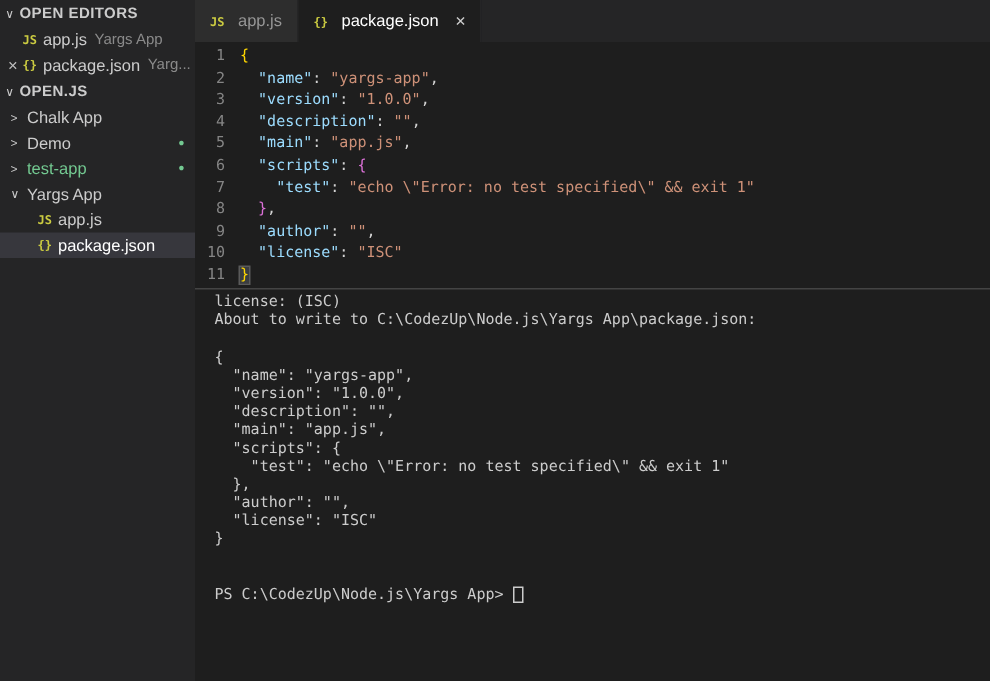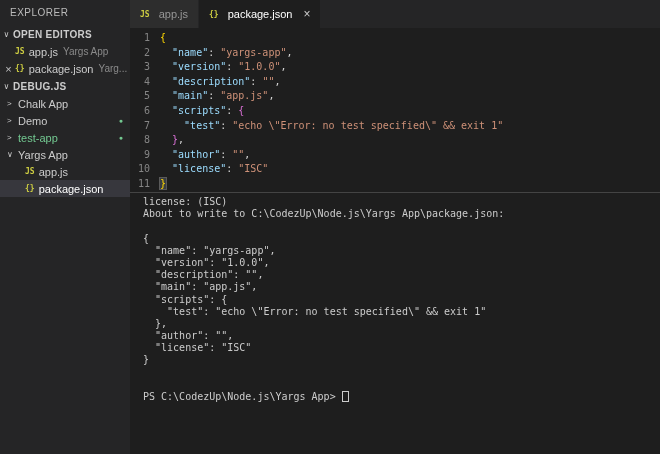--- a/index.html
+++ b/index.html
@@ -50,21 +50,20 @@
   .term { flex:1; padding:3px 0 0 13px; font-family:"DejaVu Sans Mono", monospace; font-size:10px; color:#cccccc; overflow:hidden; }
   .tline { height:12.2px; line-height:12.2px; white-space:pre; }
   .cursor { display:inline-block; width:7px; height:11px; border:1px solid #cccccc; vertical-align:text-bottom; }
 </style>
 </head>
 <body>
 
 <div id="app">
 
   <div class="sidebar">
-    <div class="sb-title">EXPLORER</div>
 
     <div class="sb-header">
       <span class="chev">∨</span>
       <span>OPEN EDITORS</span>
     </div>
     <div>
         <div class="oe-row">
           <span class="oe-close"></span>
           <span class="ficon">JS</span>
           <span class="oe-name">app.js</span>
@@ -73,21 +72,21 @@
         <div class="oe-row">
           <span class="oe-close">×</span>
           <span class="ficon">{}</span>
           <span class="oe-name">package.json</span>
           <span class="oe-detail">Yarg...</span>
         </div>
       </div>
 
     <div class="sb-header">
       <span class="chev">∨</span>
-      <span>DEBUG.JS</span>
+      <span>OPEN.JS</span>
     </div>
     <div>
         <div class="tree-row">
           <span class="chev">&gt;</span>
           <span class="item-label">Chalk App</span>
         </div>
         <div class="tree-row">
           <span class="chev">&gt;</span>
           <span class="item-label">Demo</span>
           <span class="dot">●</span>

